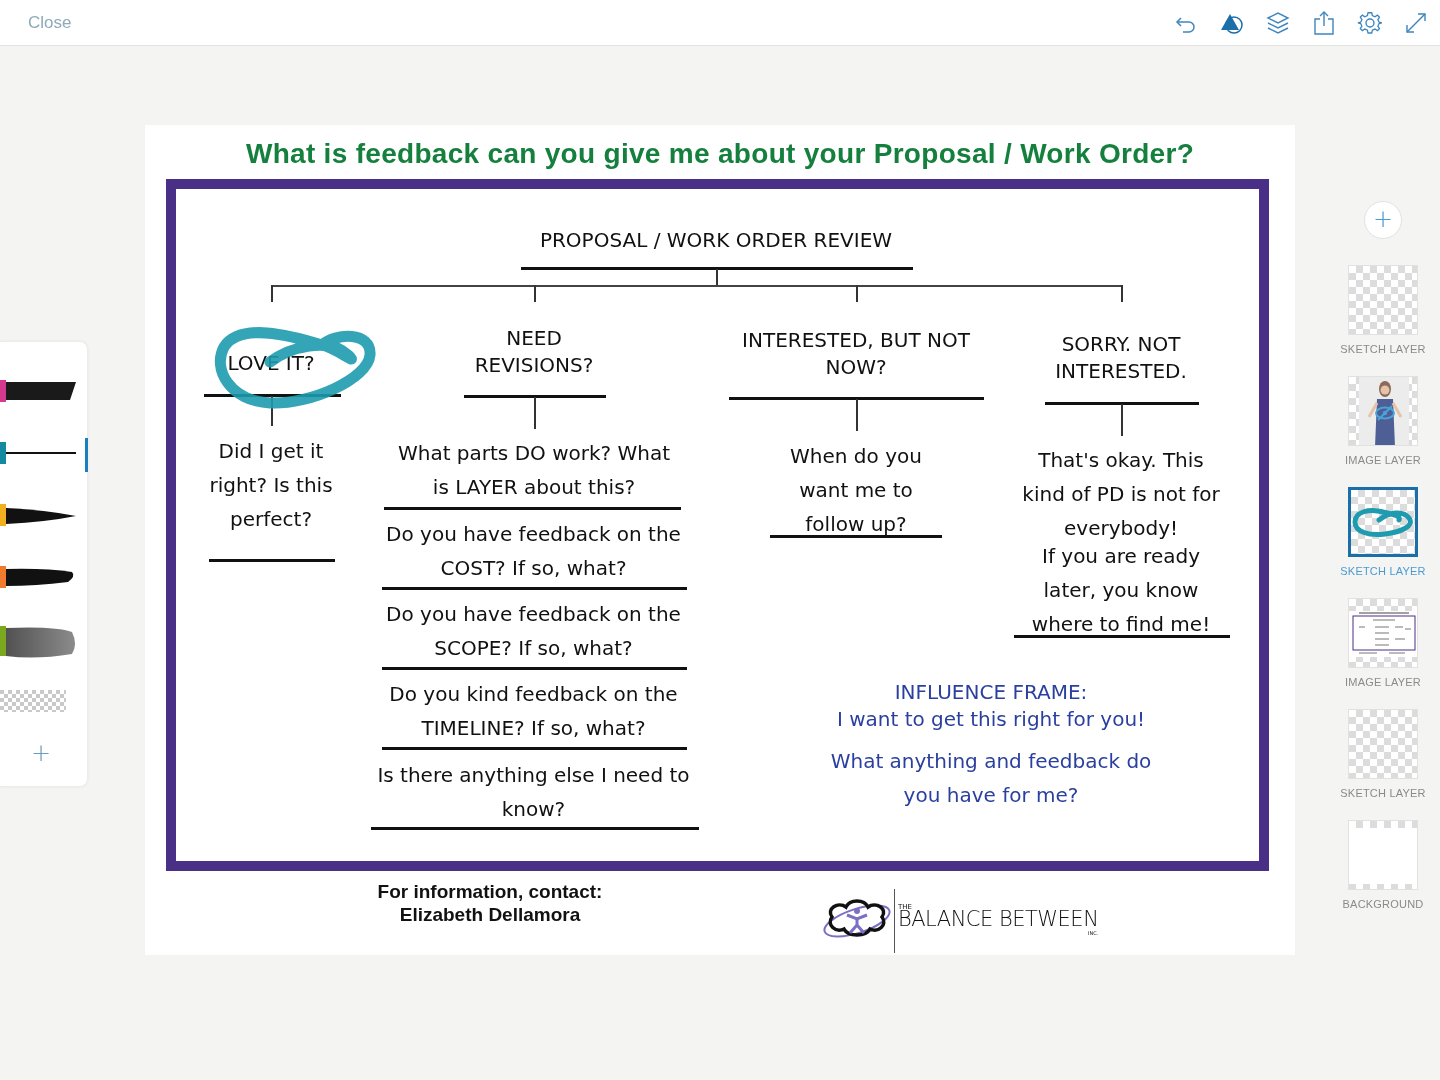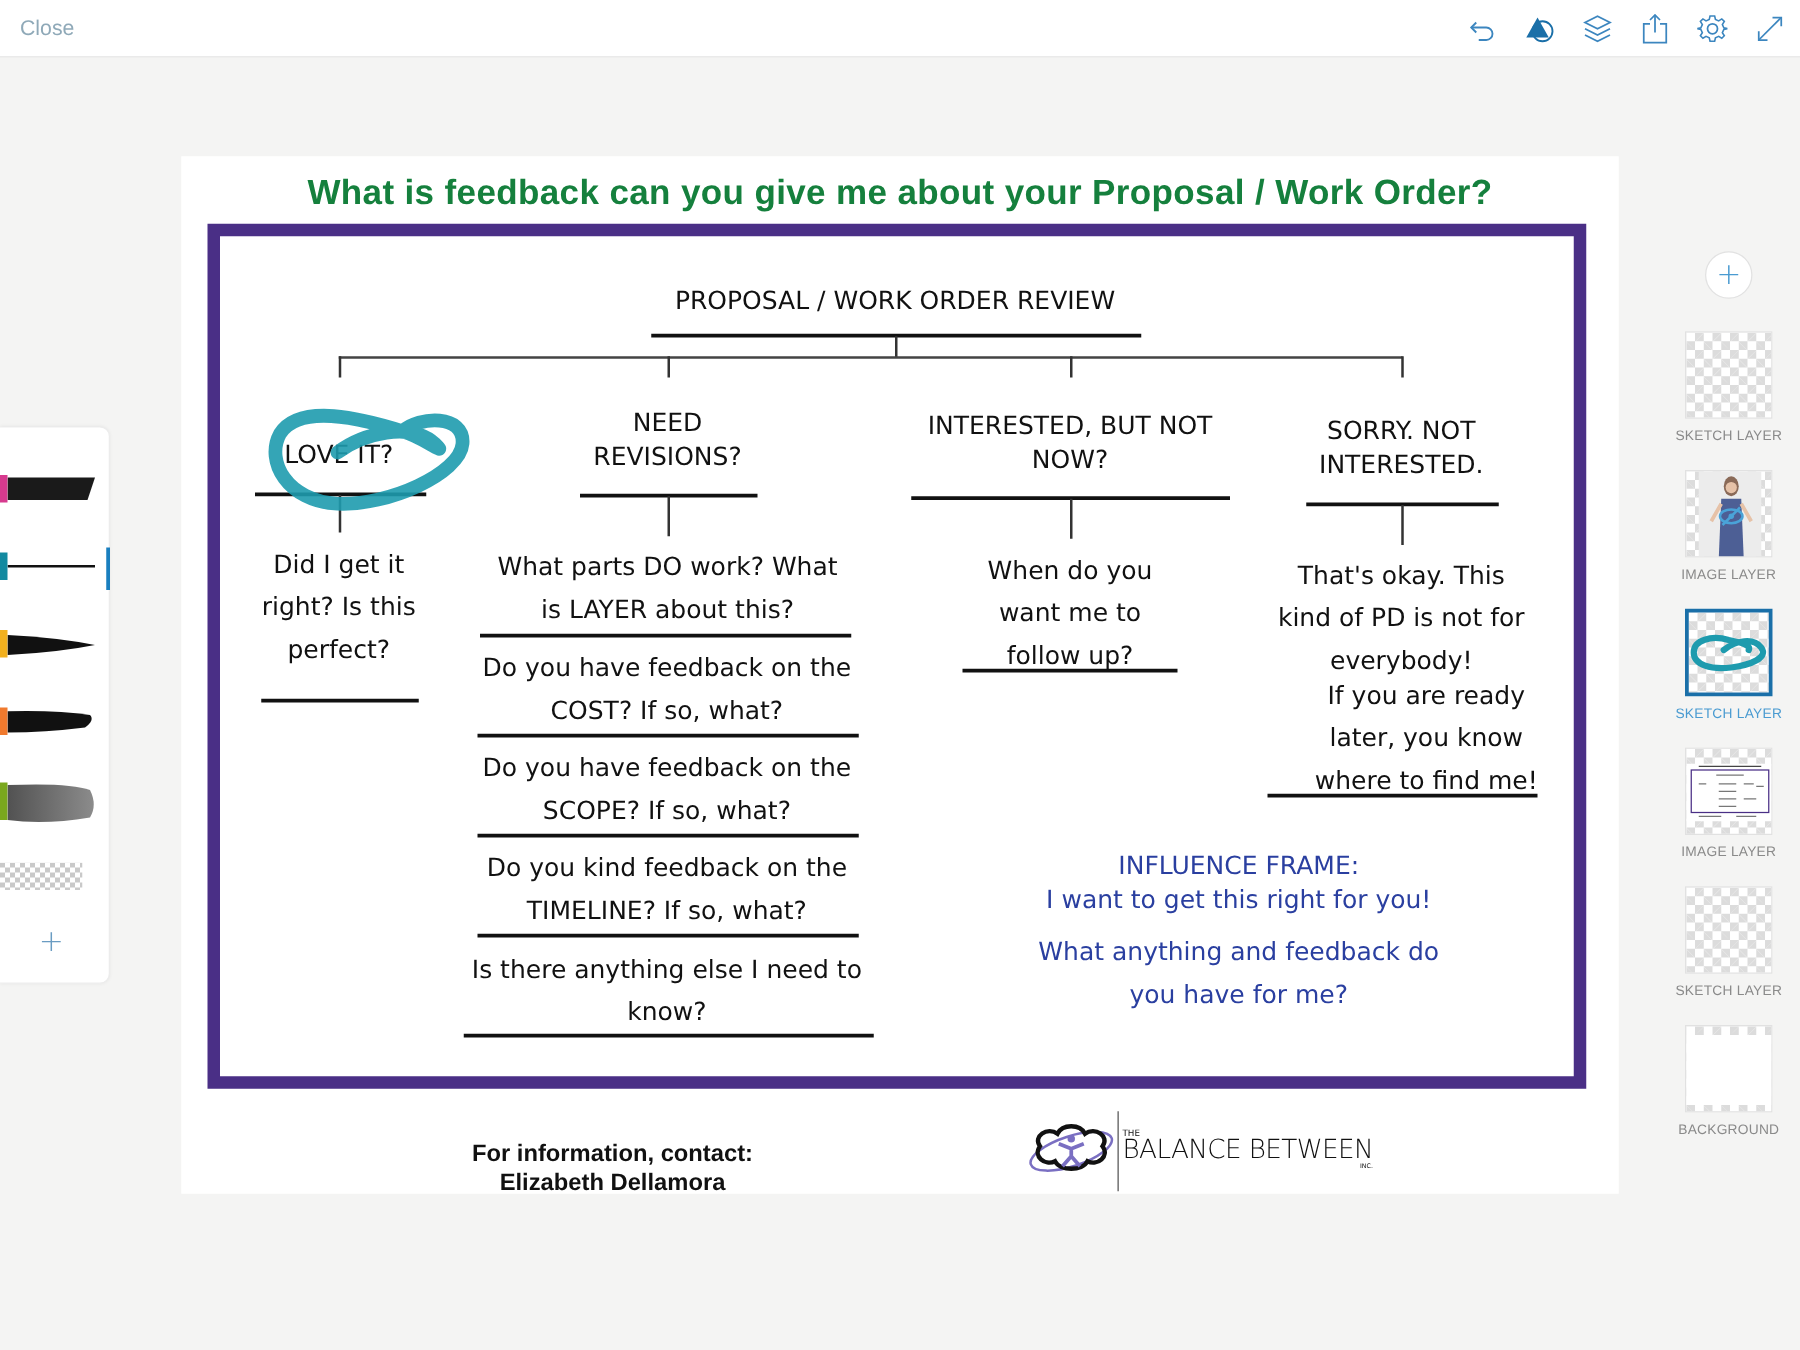--- a/index.html
+++ b/index.html
@@ -1,21 +1,21 @@
 <!DOCTYPE html>
 <html><head>
 <meta charset="utf-8">
 <style>
   * { box-sizing: border-box; margin: 0; padding: 0; }
   html, body { width: 1440px; height: 1080px; overflow: hidden; }
   body { background: #f4f4f3; font-family: "DejaVu Sans", sans-serif; position: relative; }
 
   
   .topbar { position: absolute; left: 0; top: 0; width: 1440px; height: 46px; background: #ffffff; border-bottom: 1px solid #e3e3e3; }
-  .close-btn { position: absolute; left: 16px; top: 13px; font-family: "Liberation Sans", sans-serif; font-size: 17px; color: #8fa9b8; cursor: pointer; }
+  .close-btn { position: absolute; left: 28px; top: 13px; font-family: "Liberation Sans", sans-serif; font-size: 17px; color: #8fa9b8; cursor: pointer; }
   .tb-icon { position: absolute; top: 10px; width: 26px; height: 26px; cursor: pointer; }
   .tb-icon svg { width: 26px; height: 26px; }
 
   
   .brush-panel { position: absolute; left: 0; top: 341px; width: 88px; height: 446px; background: #ffffff; border-radius: 0 8px 8px 0; box-shadow: 0 0 3px rgba(0,0,0,0.06); border: 1px solid #ececec; border-left: none; }
   .brush { position: absolute; left: 0; width: 80px; height: 30px; cursor: pointer; }
   .brush .swatch { position: absolute; left: 0; top: 4px; width: 6px; height: 22px; }
   .brush .stroke { position: absolute; left: 6px; }
   .brush-add { position: absolute; left: 30px; top: 400px; width: 22px; height: 22px; color: #6a9cc2; font-size: 24px; line-height: 22px; text-align: center; cursor: pointer; font-weight: 200; }
   .brush-selected-marker { position: absolute; left: 85px; top: 96px; width: 3px; height: 34px; background: #1a7fbf; }
@@ -29,21 +29,21 @@
   .txt { position: absolute; text-align: center; font-family: "DejaVu Sans", sans-serif; color: #111; }
   .hdr { font-size: 20px; line-height: 27px; }
   .body { font-size: 20px; line-height: 34px; }
   .hline { position: absolute; height: 3px; background: #111; }
   .vline { position: absolute; width: 1.5px; background: #333; }
   .thinline { position: absolute; height: 1.5px; background: #444; }
   .blue { color: #2a3fa0; }
 
   .scribble { position: absolute; left: 34px; top: 128px; width: 168px; height: 96px; pointer-events: none; }
 
-  .footer-contact { position: absolute; left: 160px; top: 755px; width: 370px; text-align: center; font-family: "Liberation Sans", sans-serif; font-weight: bold; font-size: 19px; line-height: 23px; color: #111; margin-top: 32px; }
+  .footer-contact { position: absolute; left: 160px; top: 755px; width: 370px; text-align: center; font-family: "Liberation Sans", sans-serif; font-weight: bold; font-size: 19px; line-height: 23px; color: #111; }
   .logo { position: absolute; left: 675px; top: 760px; width: 290px; height: 70px; }
   .logo-text { position: absolute; left: 78px; top: 22px; font-family: "DejaVu Sans", sans-serif; font-size: 21px; letter-spacing: -0.5px; color: #111; font-weight: 300; }
   .logo-the { position: absolute; left: 78px; top: 18px; font-size: 7px; color: #111; }
   .logo-inc { position: absolute; left: 268px; top: 45px; font-size: 5px; color: #111; }
   .logo-divider { position: absolute; left: 74px; top: 4px; width: 1px; height: 64px; background: #555; }
 
   
   .layer-add { position: absolute; left: 1364px; top: 201px; width: 38px; height: 38px; border-radius: 50%; background: #ffffff; border: 1px solid #e2e2e2; color: #4a9bd1; font-size: 24px; line-height: 34px; text-align: center; cursor: pointer; font-weight: 200; }
   .layer { position: absolute; left: 1340px; width: 86px; cursor: pointer; }
   .layer .thumb { position: absolute; left: 8px; top: 0; width: 70px; height: 70px; border: 1px solid #e1e1e1; background-color: #fff;
@@ -190,21 +190,21 @@
       <div class="txt hdr" style="left:555px; top:138px; width:250px;">INTERESTED, BUT NOT NOW?</div>
       <div class="hline" style="left:553px; top:208px; width:255px;"></div>
       <div class="vline" style="left:680px; top:210px; height:32px;"></div>
       <div class="txt body" style="left:595px; top:250px; width:170px;">When do you want me to follow up?</div>
       <div class="hline" style="left:594px; top:346px; width:172px;"></div>
 
       <div class="txt hdr" style="left:855px; top:142px; width:180px;">SORRY.  NOT INTERESTED.</div>
       <div class="hline" style="left:869px; top:213px; width:154px;"></div>
       <div class="vline" style="left:945px; top:215px; height:32px;"></div>
       <div class="txt body" style="left:840px; top:254px; width:210px;">That's okay.  This kind of PD is not for everybody!</div>
-      <div class="txt body" style="left:850px; top:350px; width:190px;margin-left:20px;">If you are ready later, you know where to find me!</div>
+      <div class="txt body" style="left:850px; top:350px; width:190px;">If you are ready later, you know where to find me!</div>
       <div class="hline" style="left:838px; top:446px; width:216px;"></div>
 
       <div class="txt body blue" style="left:640px; top:486px; width:350px;">INFLUENCE FRAME:</div>
       <div class="txt body blue" style="left:620px; top:513px; width:390px;">I want to get this right for you!</div>
       <div class="txt body blue" style="left:650px; top:555px; width:330px;">What anything and feedback do you have for me?</div>
 
       <svg class="scribble" viewBox="0 0 168 96">
         <path d="M60 45 C80 30 118 20 138 38 C150 50 128 32 112 28 C80 18 30 5 14 30 C2 52 20 84 60 86 C100 88 158 62 160 38 C162 14 125 16 112 28" fill="none" stroke="#1e9bae" stroke-width="11" stroke-linecap="round" opacity="0.9"></path>
       </svg>
     </div>

